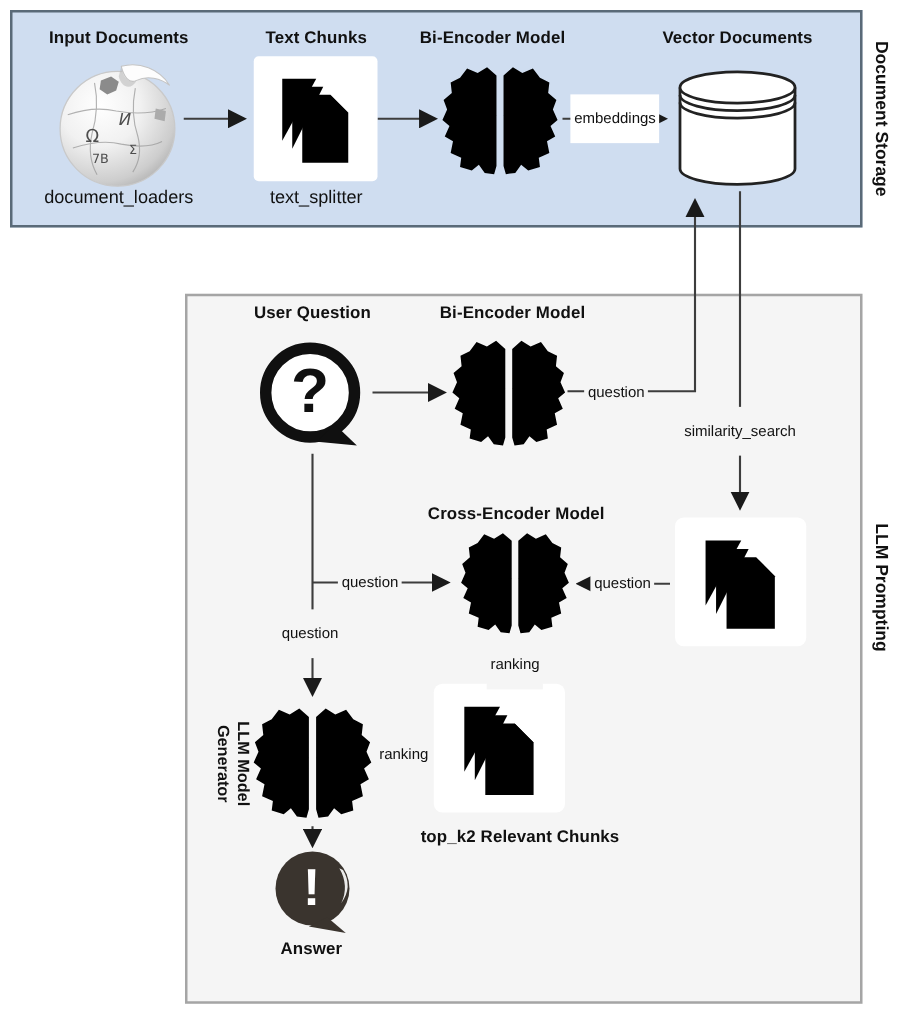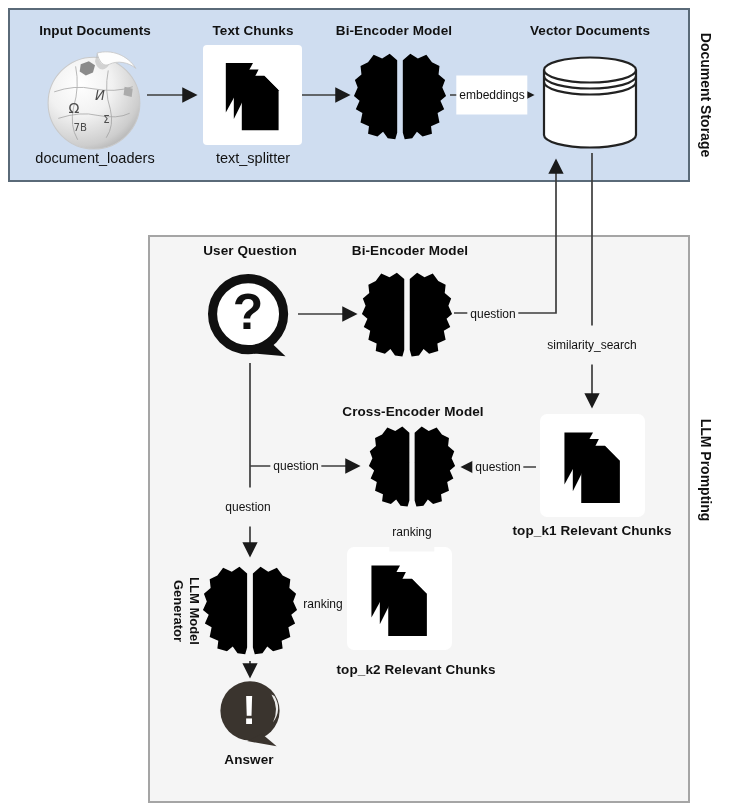--- a/index.html
+++ b/index.html
@@ -174,21 +174,20 @@
     <svg class="brain brain-red" viewBox="0 0 100 100" width="88" height="88">
         <use href="#brain-full"></use>
       </svg>
   </div>
 
   <div class="icon-box" style="left:540px;top:414px;width:105px;height:103px;border-radius:7px">
     <svg class="doc-icon" viewBox="0 0 100 100" width="84" height="84">
         <use href="#doc-stack"></use>
       </svg>
   </div>
-  <div class="node-title" style="left:592px;top:530px">top_k1 Relevant Chunks</div>
 
   <div class="icon-box" style="left:347px;top:547px;width:105px;height:103px;border-radius:7px">
     <svg class="doc-icon" viewBox="0 0 100 100" width="84" height="84">
         <use href="#doc-stack"></use>
       </svg>
   </div>
   <div class="node-title" style="left:416px;top:669px">top_k2 Relevant Chunks</div>
 
   <div class="v-label multi" style="left:186px;top:611px">LLM Model
 Generator</div>

